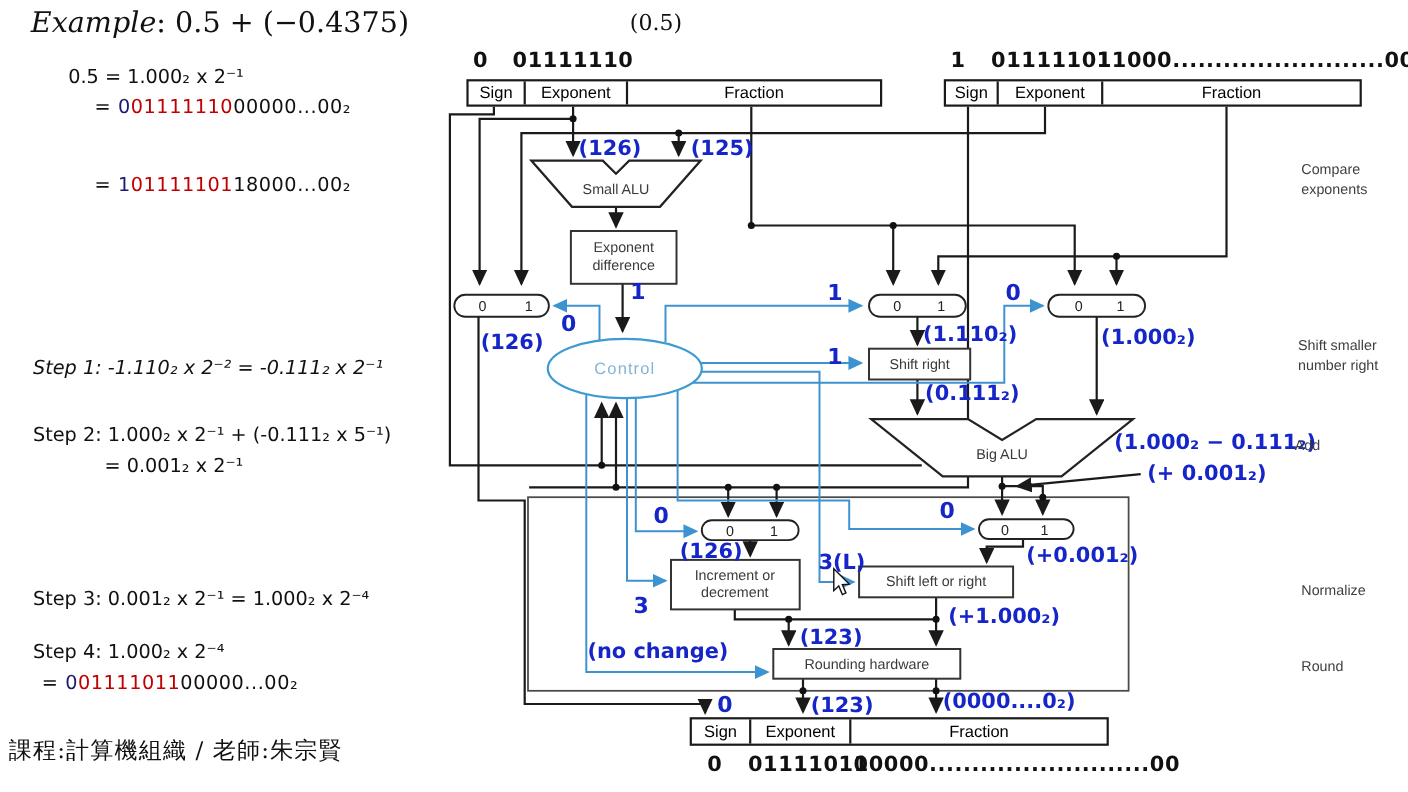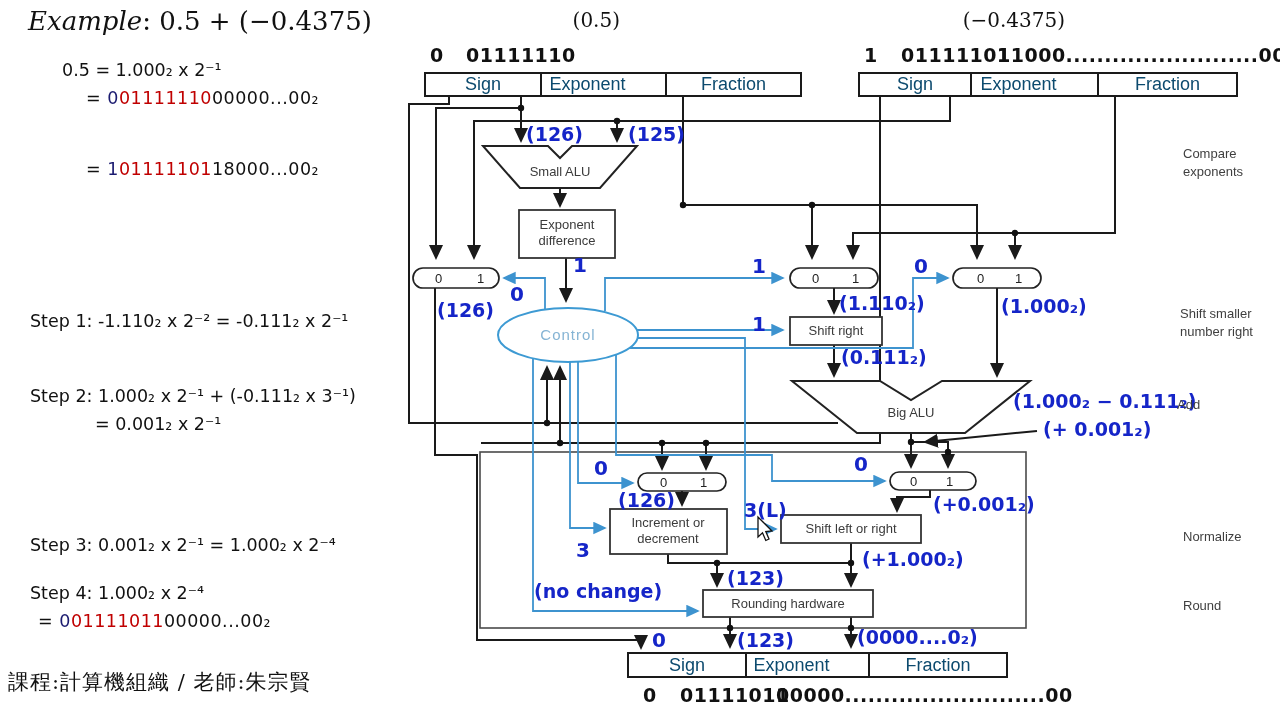--- a/index.html
+++ b/index.html
@@ -9,22 +9,22 @@
   
   .ex-title{font-family:"DejaVu Serif",serif;font-size:26px;}
   .ex-title .it{font-style:italic;}
   .eq{font-family:"DejaVu Sans",sans-serif;font-size:17.5px;}
   .bits-inline{font-family:"DejaVu Sans",sans-serif;font-size:17.5px;letter-spacing:.5px;}
   .navy{color:#1b1b70;}
   .red{color:#c00000;}
   .course{font-family:"DejaVu Serif",serif;font-size:21px;letter-spacing:1px;}
   
   .reg{position:absolute;display:flex;height:25px;border:2px solid #1a1a1a;background:#fff;box-sizing:border-box;}
-  .regcell{display:flex;align-items:center;justify-content:center;font-size:18px;color:#0c4a6e;
-           border-left:2px solid #1a1a1a;box-sizing:border-box;margin-left:32px;}
+  .regcell{display:flex;align-items:center;justify-content:center;font-size:15px;color:#000000;
+           border-left:2px solid #1a1a1a;box-sizing:border-box;}
   .regcell:first-child{border-left:none;}
   .reg-title{font-family:"DejaVu Serif",serif;font-size:20px;text-align:right;}
   .bit{position:absolute;font-family:"DejaVu Sans",sans-serif;font-weight:bold;font-size:19px;
        letter-spacing:.5px;white-space:pre;color:#111;}
   svg text{font-family:"Liberation Sans",sans-serif;}
   .svg-box-label{font-size:13px;fill:#3b3b3b;}
   .mux-label{font-size:13px;fill:#222;}
   .blue-ann{font-family:"DejaVu Sans",sans-serif;font-weight:bold;font-size:19px;fill:#1525c8;}
   .blue-ann-sm{font-family:"DejaVu Sans",sans-serif;font-weight:bold;font-size:20px;fill:#1525c8;}
   .stage-label{font-size:13px;fill:#3f3f3f;}
@@ -35,31 +35,30 @@
 
 <div id="stage">
 
   <div class="abs ex-title" style="left:28px;top:6px;"><span class="it">Example</span><span>: 0.5 + (−0.4375)</span></div>
 
   <div class="abs eq" style="left:62px;top:60px;">0.5 = 1.000₂ x 2⁻¹</div>
   <div class="abs bits-inline" style="left:86px;top:88px;"><span>= </span><span class="navy">0</span><span class="red">01111110</span><span>00000...00₂</span></div>
 
   <div class="abs bits-inline" style="left:86px;top:159px;"><span>= </span><span class="navy">1</span><span class="red">01111101</span><span>18000...00₂</span></div>
 
-  <div class="abs eq" style="left:30px;top:311px;">Step 1: -1.110₂ x 2⁻² = -0.111₂ x 2⁻¹</div>
-  <div class="abs eq" style="left:30px;top:386px;">Step 2: 1.000₂ x 2⁻¹ + (-0.111₂ x 3⁻¹)</div>
+  <div class="abs eq" style="left:30px;top:325px;font-style:italic;">Step 1: -1.110₂ x 2⁻² = -0.111₂ x 2⁻¹</div>
+  <div class="abs eq" style="left:30px;top:386px;">Step 2: 1.000₂ x 2⁻¹ + (-0.111₂ x 5⁻¹)</div>
   <div class="abs eq" style="left:95px;top:414px;">= 0.001₂ x 2⁻¹</div>
   <div class="abs eq" style="left:30px;top:535px;">Step 3: 0.001₂ x 2⁻¹ = 1.000₂ x 2⁻⁴</div>
   <div class="abs eq" style="left:30px;top:583px;">Step 4: 1.000₂ x 2⁻⁴</div>
   <div class="abs bits-inline" style="left:38px;top:611px;"><span>= </span><span class="navy">0</span><span class="red">01111011</span><span>00000...00₂</span></div>
 
   <div class="abs course" style="left:8px;top:668px;">課程:計算機組織 / 老師:朱宗賢</div>
 
   <div class="abs reg-title" style="left:500px;top:8px;width:120px;">(0.5)</div>
-  <div class="abs reg-title" style="left:905px;top:8px;width:160px;">(−0.4375)</div>
 
   <span class="bit navy" style="left:430px;top:44px;">0</span>
   <span class="bit red" style="left:466px;top:44px;">01111110</span>
   <span class="bit navy" style="left:864px;top:44px;">1</span>
   <span class="bit red" style="left:901px;top:44px;">01111101</span>
   <span class="bit" style="left:997px;top:44px;">11000.........................00</span>
 
   <div class="reg" style="left:424px;top:72px;width:378px;">
     <div class="regcell" style="width:50px;">Sign</div>
     <div class="regcell" style="width:93px;">Exponent</div>

